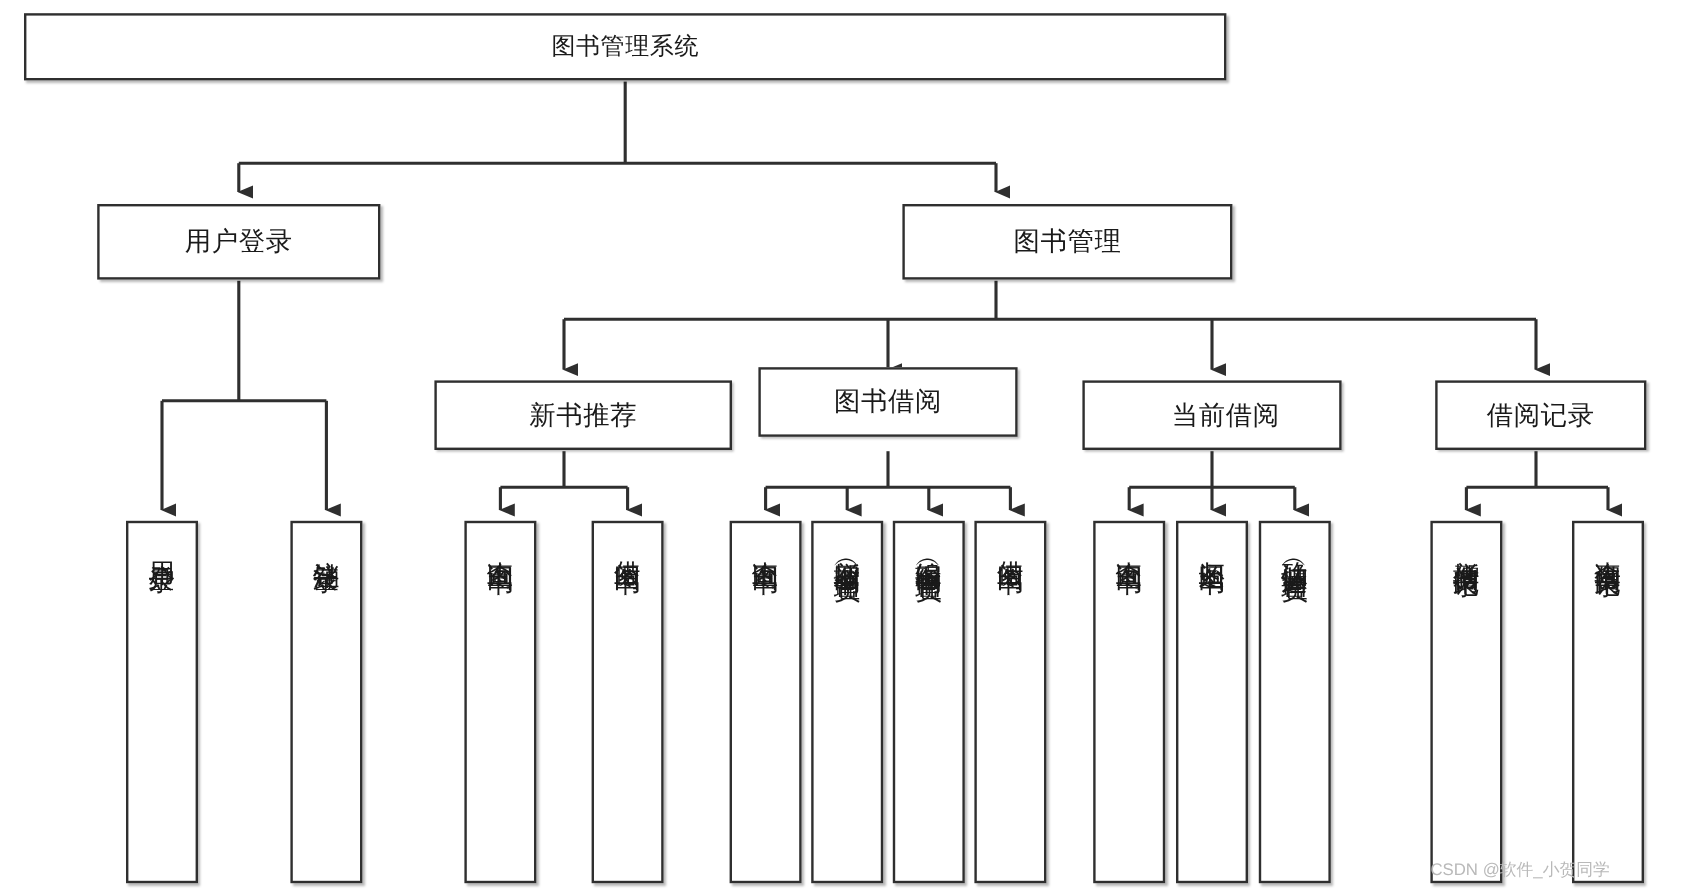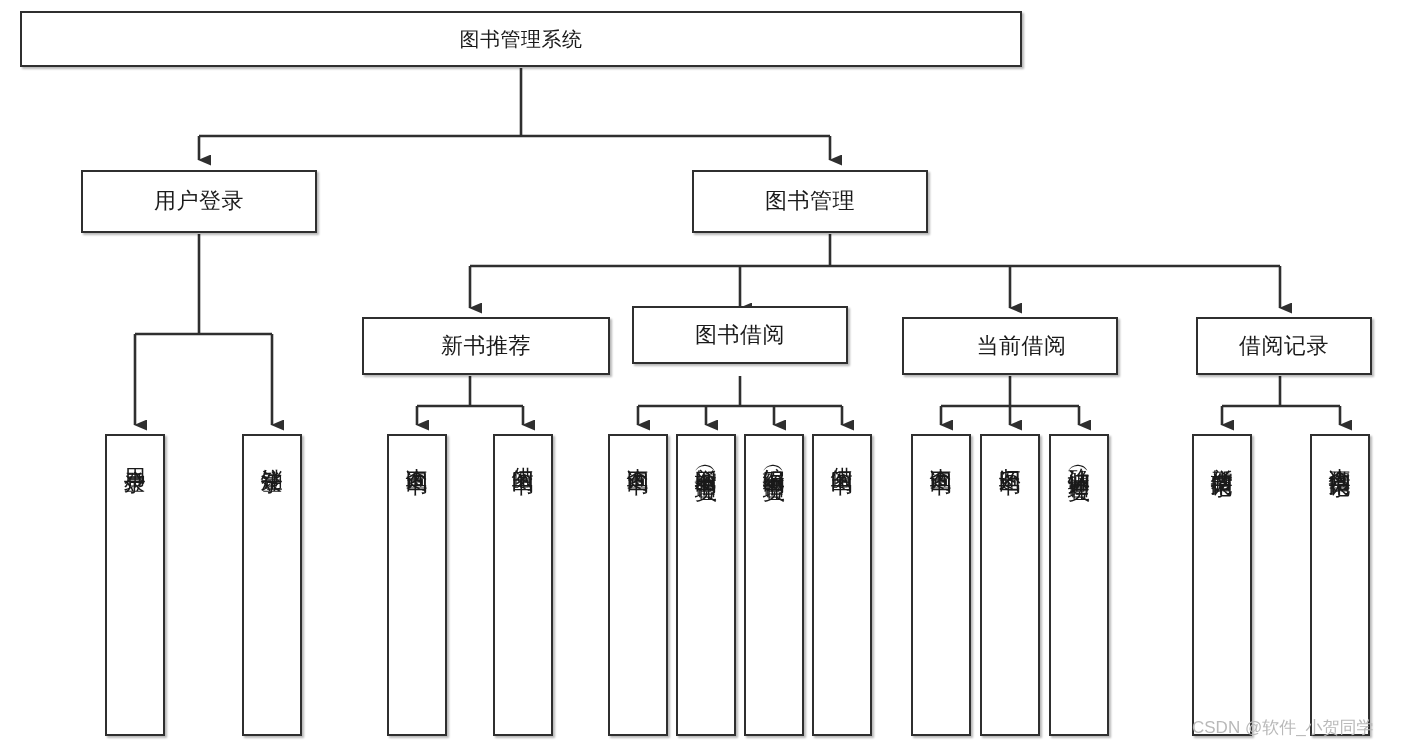--- a/index.html
+++ b/index.html
@@ -54,21 +54,21 @@
     text-orientation:upright;
     font-size:22px;
     line-height:1.16;
     letter-spacing:2px;
     white-space:nowrap;
   }
   .watermark{
     position:absolute;
     left:1192px;
     top:716px;
-    font-size:17px;
+    font-size:14px;
     color:#b9b9b9;
     white-space:nowrap;
     z-index:3;
     font-family:"Liberation Sans","DejaVu Sans",sans-serif;
   }
 </style>
 </head>
 <body>
 
 <div id="canvas">
@@ -123,21 +123,21 @@
     </g>
   </svg>
 
   <div class="node root" style="left:20px;top:11px;width:1002px;height:56px;">
     <span class="label">图书管理系统</span>
   </div>
 
   <div class="node" style="left:81px;top:170px;width:236px;height:63px;">
     <span class="label">用户登录</span>
   </div>
-  <div class="node" style="left:692px;top:170px;width:236px;height:63px;">
+  <div class="node" style="left:752px;top:170px;width:275px;height:63px;">
     <span class="label">图书管理</span>
   </div>
 
   <div class="node" style="left:362px;top:317px;width:248px;height:58px;">
     <span class="label">新书推荐</span>
   </div>
   <div class="node" style="left:632px;top:306px;width:216px;height:58px;">
     <span class="label">图书借阅</span>
   </div>
   <div class="node" style="left:902px;top:317px;width:216px;height:58px;padding-left:23px;">

